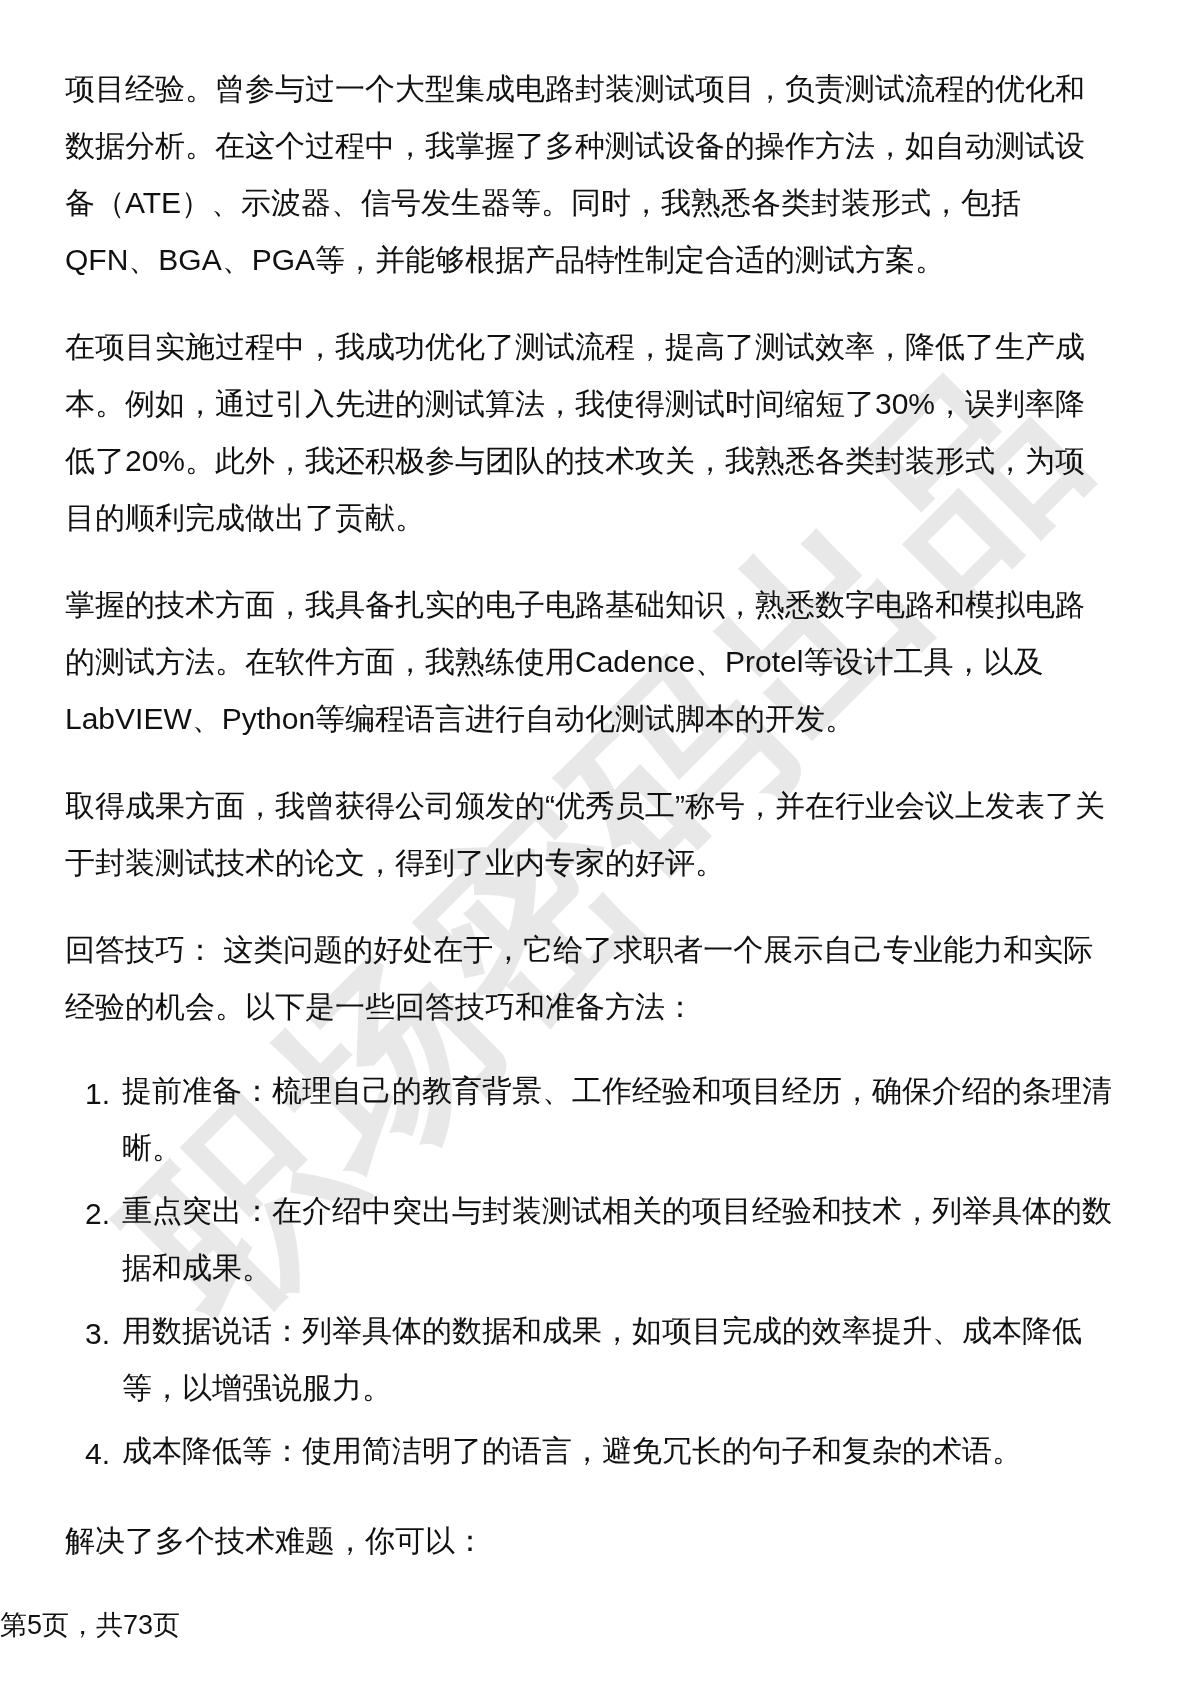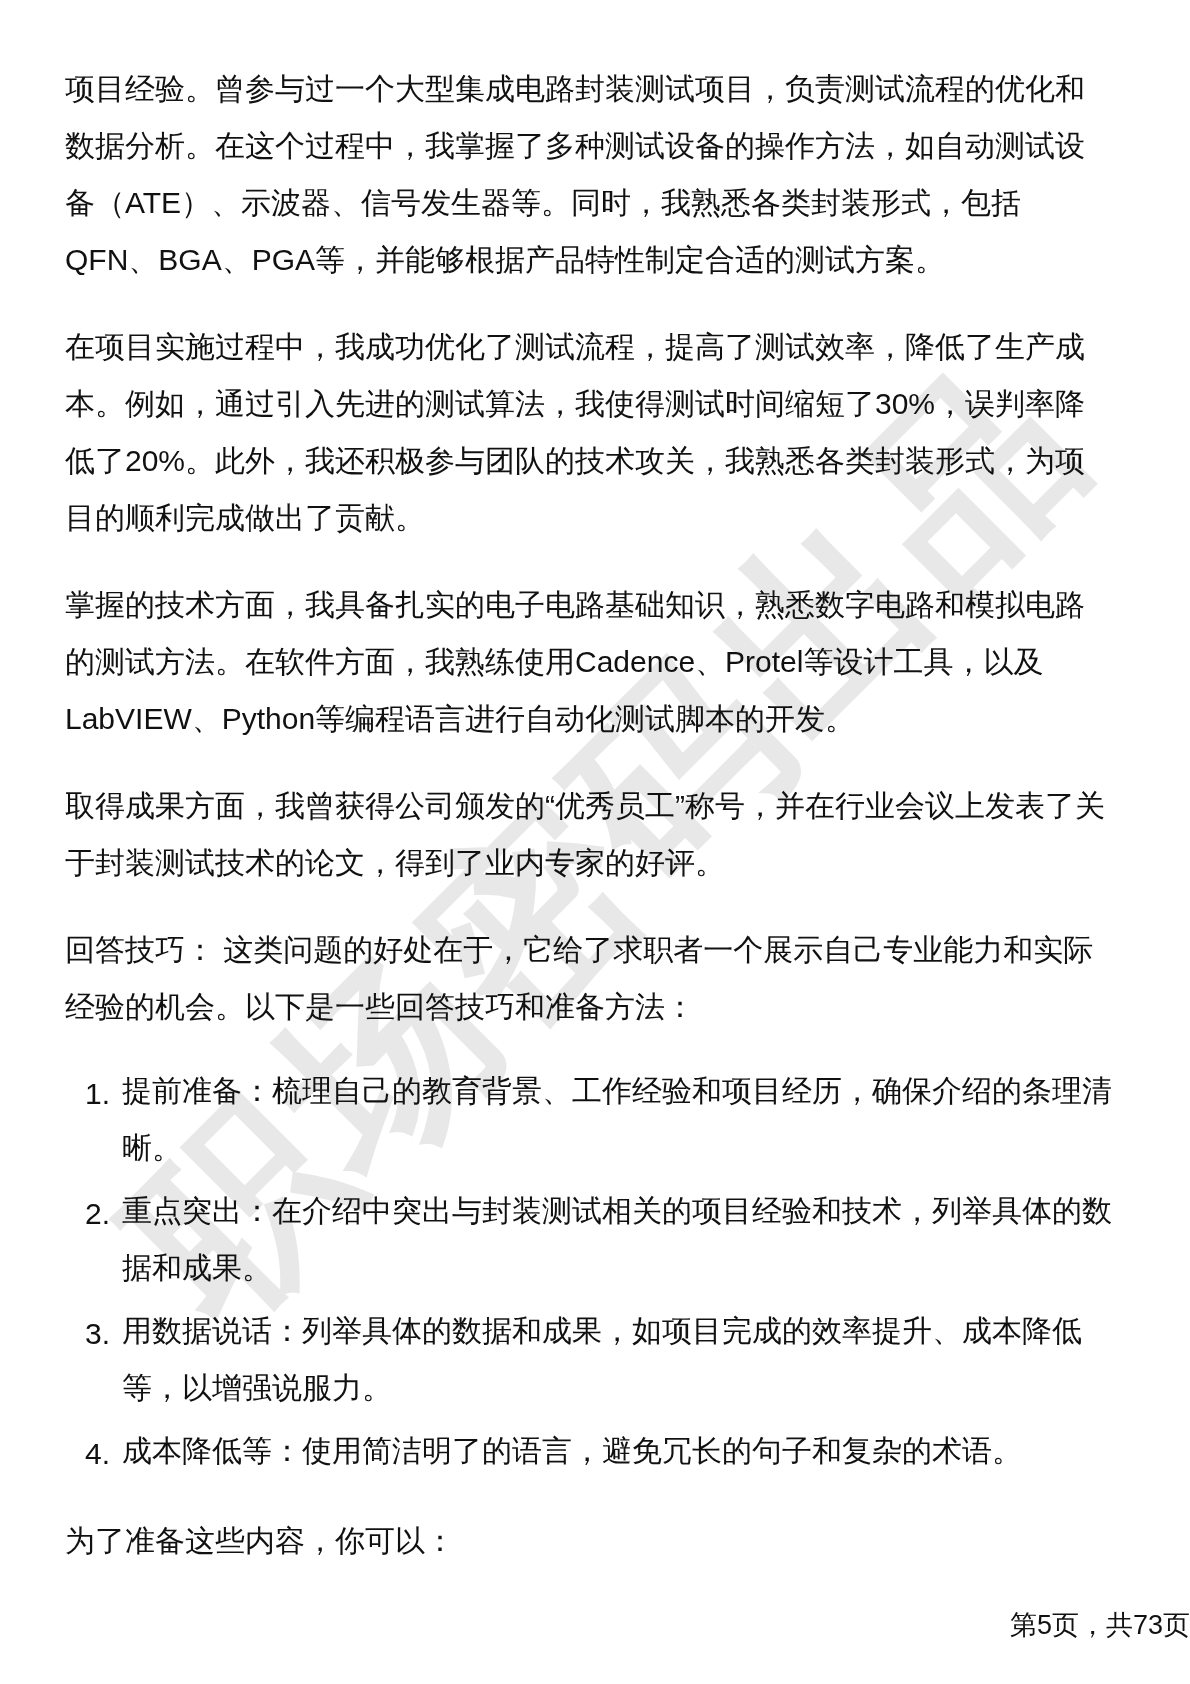--- a/index.html
+++ b/index.html
@@ -60,21 +60,21 @@
     font-family: Liberation Mono, monospace;
   }
   .closing {
     margin-bottom: 0 !important;
   }
   .footer {
     position: absolute;
     left: 0;
     right: 0;
     bottom: 41px;
-    text-align: right;
+    text-align: left;
     font-size: 27px;
     color: #111111;
     z-index: 1;
   }
 </style>
 </head>
 <body>
 
 <div class="page">
 
@@ -109,21 +109,21 @@
         <span class="li-text">用数据说话：列举具体的数据和成果，如项目完成的效率提升、成本降低等，以增强说服力。</span>
       </div>
 
       <div class="li">
         <span class="num">4.</span>
         <span class="li-text">成本降低等：使用简洁明了的语言，避免冗长的句子和复杂的术语。</span>
       </div>
 
     </div>
 
-    <p class="closing">为了准备这些内容，你可以：</p>
+    <p class="closing">解决了多个技术难题，你可以：</p>
 
   </div>
 
   <div class="footer">
     <span>第5页，共73页</span>
   </div>
 
 </div>
 
 </body></html>

